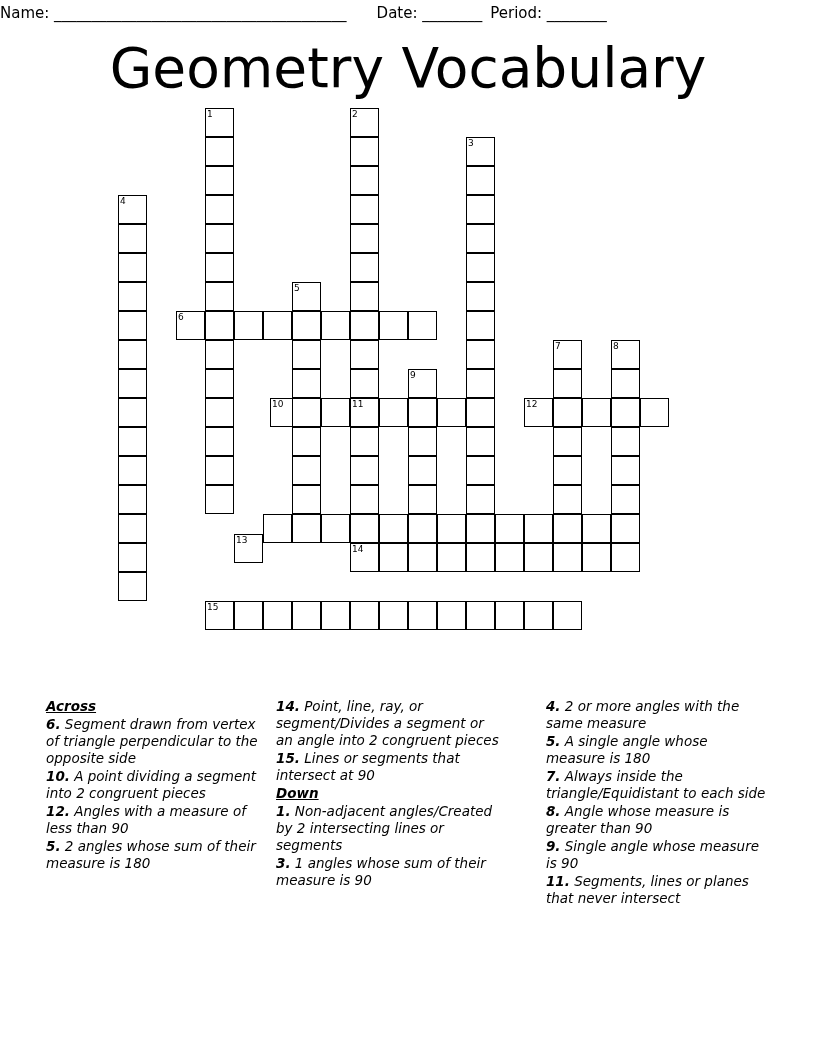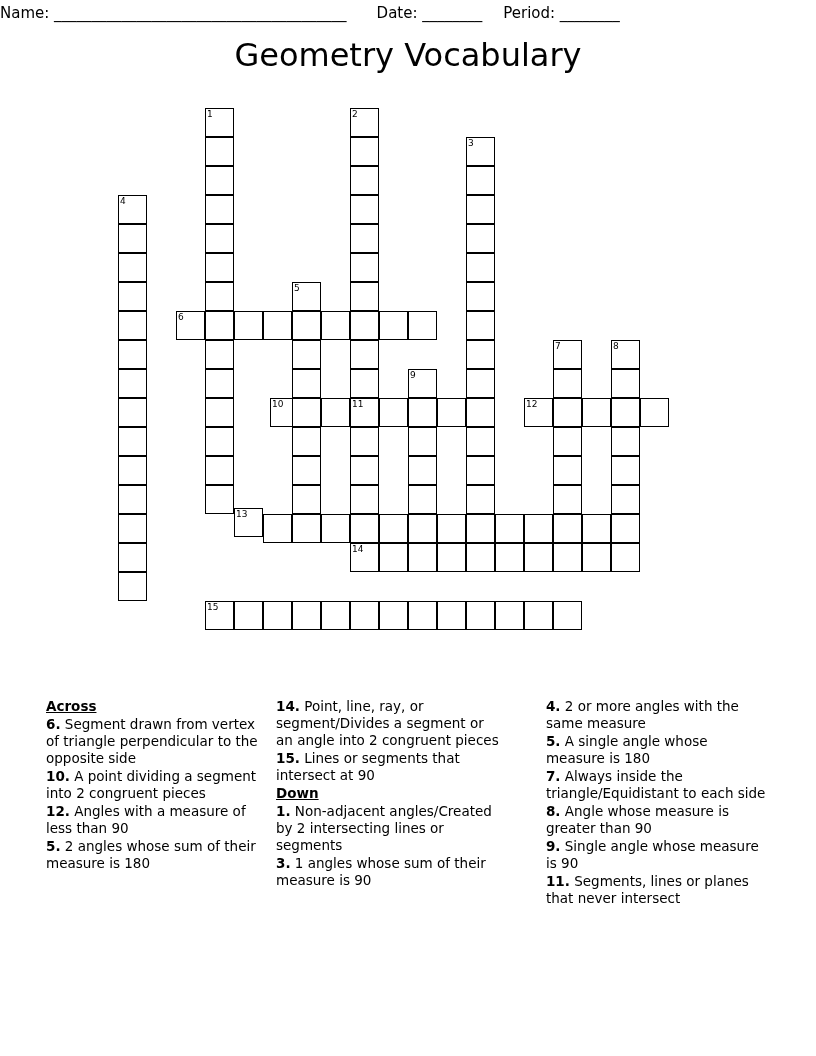--- a/index.html
+++ b/index.html
@@ -34,31 +34,31 @@
     font-size: 15px;
   }
   .header-name {
     white-space: nowrap;
   }
   .header-date {
     margin-left: 30px;
     white-space: nowrap;
   }
   .header-period {
-    margin-left: 21px;
+    margin-left: 8px;
     white-space: nowrap;
   }
   
   .title {
     position: absolute;
     top: 36px;
     left: 0;
     width: 816px;
     text-align: center;
-    font-size: 32px;
+    font-size: 55px;
     font-weight: normal;
     letter-spacing: 0px;
   }
   
   .grid {
     position: absolute;
     top: 108px;
     left: 0px;
     width: 816px;
     height: 590px;
@@ -82,20 +82,21 @@
   .clues {
     position: absolute;
     top: 698px;
     left: 46px;
     width: 730px;
     height: 260px;
     display: flex;
     gap: 0px;
     font-size: 13.5px;
     line-height: 17px;
+    font-style: italic;
   }
   .col {
     width: 238px;
     padding-right: 6px;
     box-sizing: border-box;
   }
   .col.mid { width: 240px; }
   .col.right { width: 238px; margin-left: 38px; }
   .section-head {
     font-weight: bold;
@@ -231,21 +232,21 @@
       <div class="cell" style="left: 611px; top: 348px;"></div>
       <div class="cell" style="left: 118px; top: 377px;"></div>
       <div class="cell" style="left: 205px; top: 377px;"></div>
       <div class="cell" style="left: 292px; top: 377px;"></div>
       <div class="cell" style="left: 350px; top: 377px;"></div>
       <div class="cell" style="left: 408px; top: 377px;"></div>
       <div class="cell" style="left: 466px; top: 377px;"></div>
       <div class="cell" style="left: 553px; top: 377px;"></div>
       <div class="cell" style="left: 611px; top: 377px;"></div>
       <div class="cell" style="left: 118px; top: 406px;"></div>
-      <div class="cell" style="left: 234px; top: 400px; text-decoration: underline;">
+      <div class="cell" style="left: 234px; top: 426px; text-decoration: underline;">
         <span class="num">13</span>
       </div>
       <div class="cell" style="left: 263px; top: 406px;"></div>
       <div class="cell" style="left: 292px; top: 406px;"></div>
       <div class="cell" style="left: 321px; top: 406px;"></div>
       <div class="cell" style="left: 350px; top: 406px;"></div>
       <div class="cell" style="left: 379px; top: 406px;"></div>
       <div class="cell" style="left: 408px; top: 406px;"></div>
       <div class="cell" style="left: 437px; top: 406px;"></div>
       <div class="cell" style="left: 466px; top: 406px;"></div>

